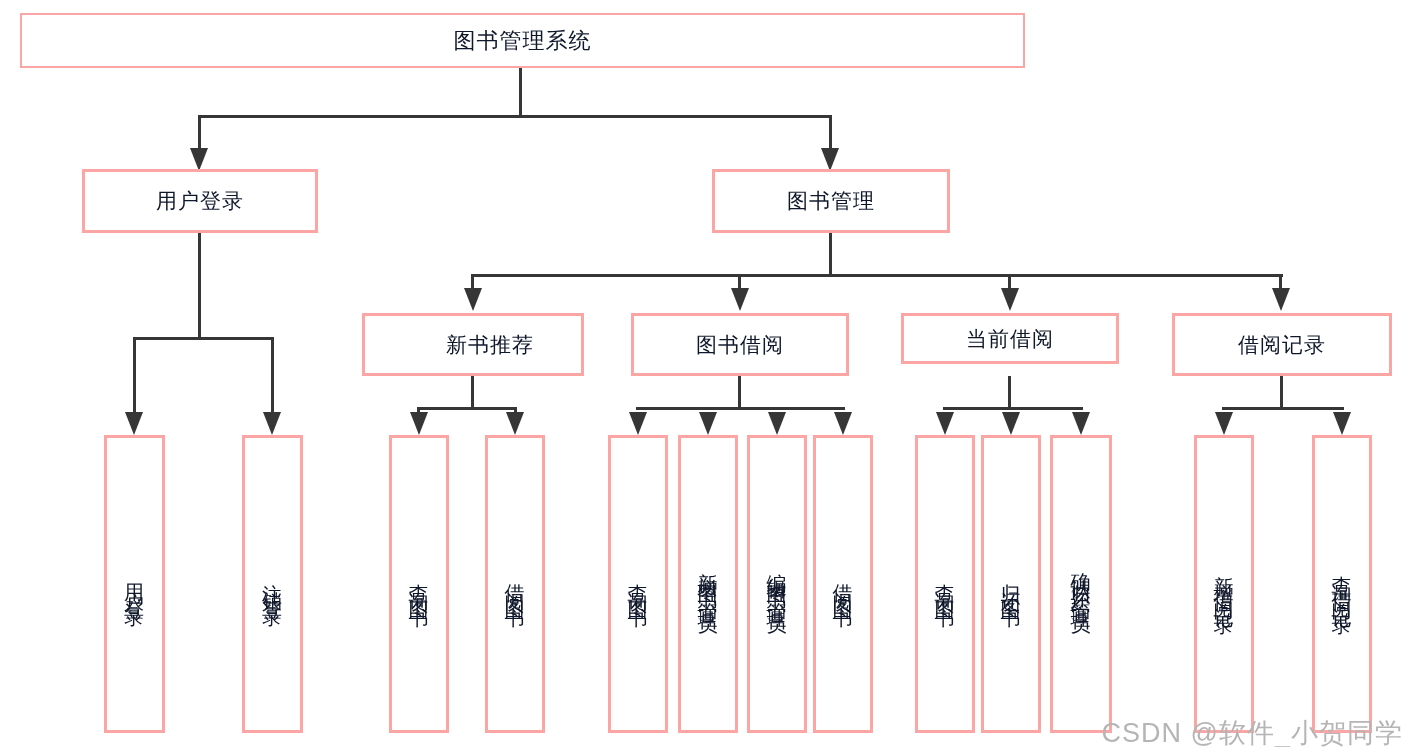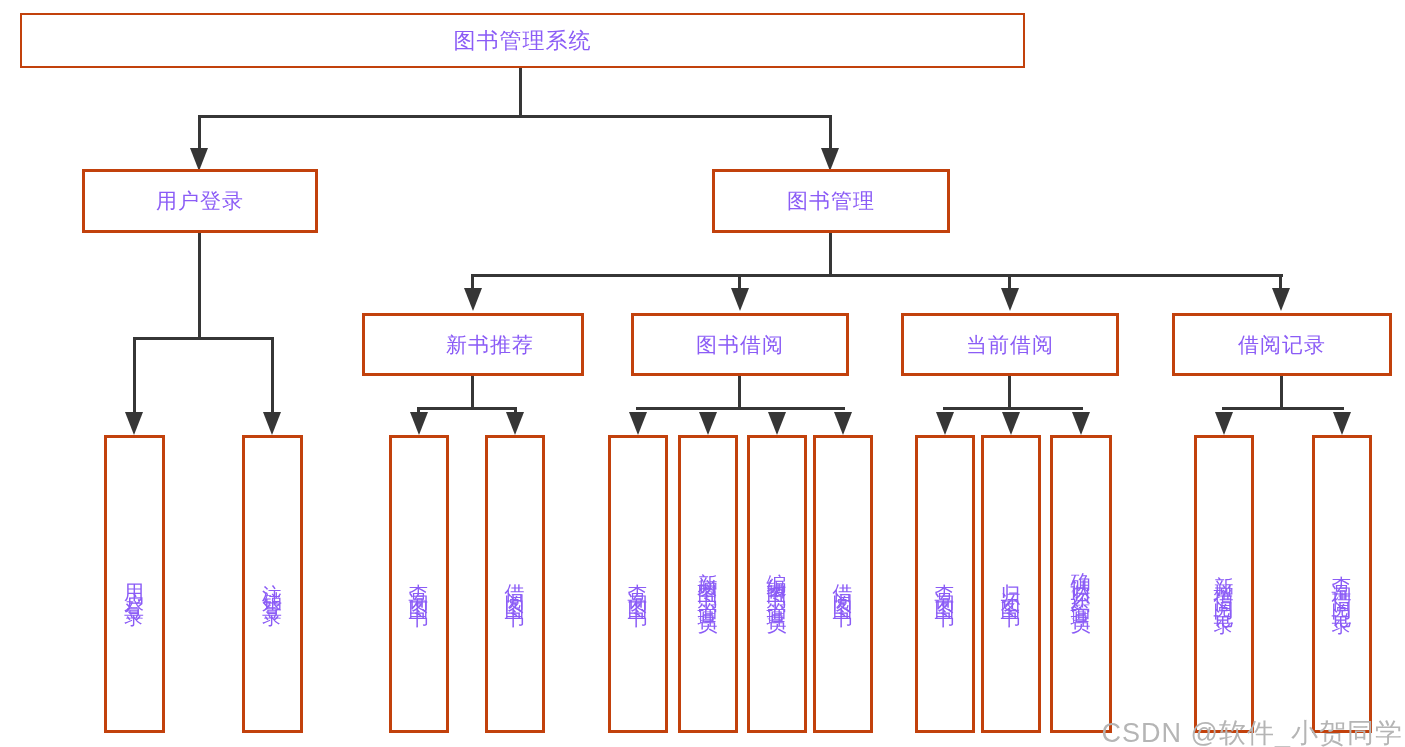--- a/index.html
+++ b/index.html
@@ -12,25 +12,25 @@
     position: relative;
     width: 1405px;
     height: 747px;
     background: #ffffff;
     overflow: hidden;
   }
   .box {
     position: absolute;
     box-sizing: border-box;
     background: #ffffff;
-    border: 3px solid #c2410c;
+    border: 3px solid #fca5a5;
     display: flex;
     align-items: center;
     justify-content: center;
-    color: #8b5cf6;
+    color: #0f172a;
   }
   .box.top    { border-width: 2px; }
   .h-label    { font-size: 22px; letter-spacing: 1px; white-space: nowrap; }
   .h-label-sm { font-size: 21px; letter-spacing: 1px; white-space: nowrap; }
   .v-label {
     writing-mode: vertical-rl;
     text-orientation: mixed;
     font-size: 20px;
     letter-spacing: 8px;
     line-height: 1;
@@ -99,21 +99,21 @@
   <div class="arrow" style="left:1001px; top:288px;"></div>
   <div class="vline" style="left:1279px; top:274px; width:3px; height:16px;"></div>
   <div class="arrow" style="left:1272px; top:288px;"></div>
 
   <div class="box" style="left:362px; top:313px; width:222px; height:63px;padding-left:34px;">
     <span class="h-label-sm">新书推荐</span>
   </div>
   <div class="box" style="left:631px; top:313px; width:218px; height:63px;">
     <span class="h-label-sm">图书借阅</span>
   </div>
-  <div class="box" style="left:901px; top:313px; width:218px; height:63px;">
+  <div class="box" style="left:901px; top:313px; width:218px; height:51px;">
     <span class="h-label-sm">当前借阅</span>
   </div>
   <div class="box" style="left:1172px; top:313px; width:220px; height:63px;">
     <span class="h-label-sm">借阅记录</span>
   </div>
 
   <div class="vline" style="left:471px; top:376px; width:3px; height:34px;"></div>
   <div class="vline" style="left:738px; top:376px; width:3px; height:34px;"></div>
   <div class="vline" style="left:1008px; top:376px; width:3px; height:34px;"></div>
   <div class="vline" style="left:1280px; top:376px; width:3px; height:34px;"></div>

